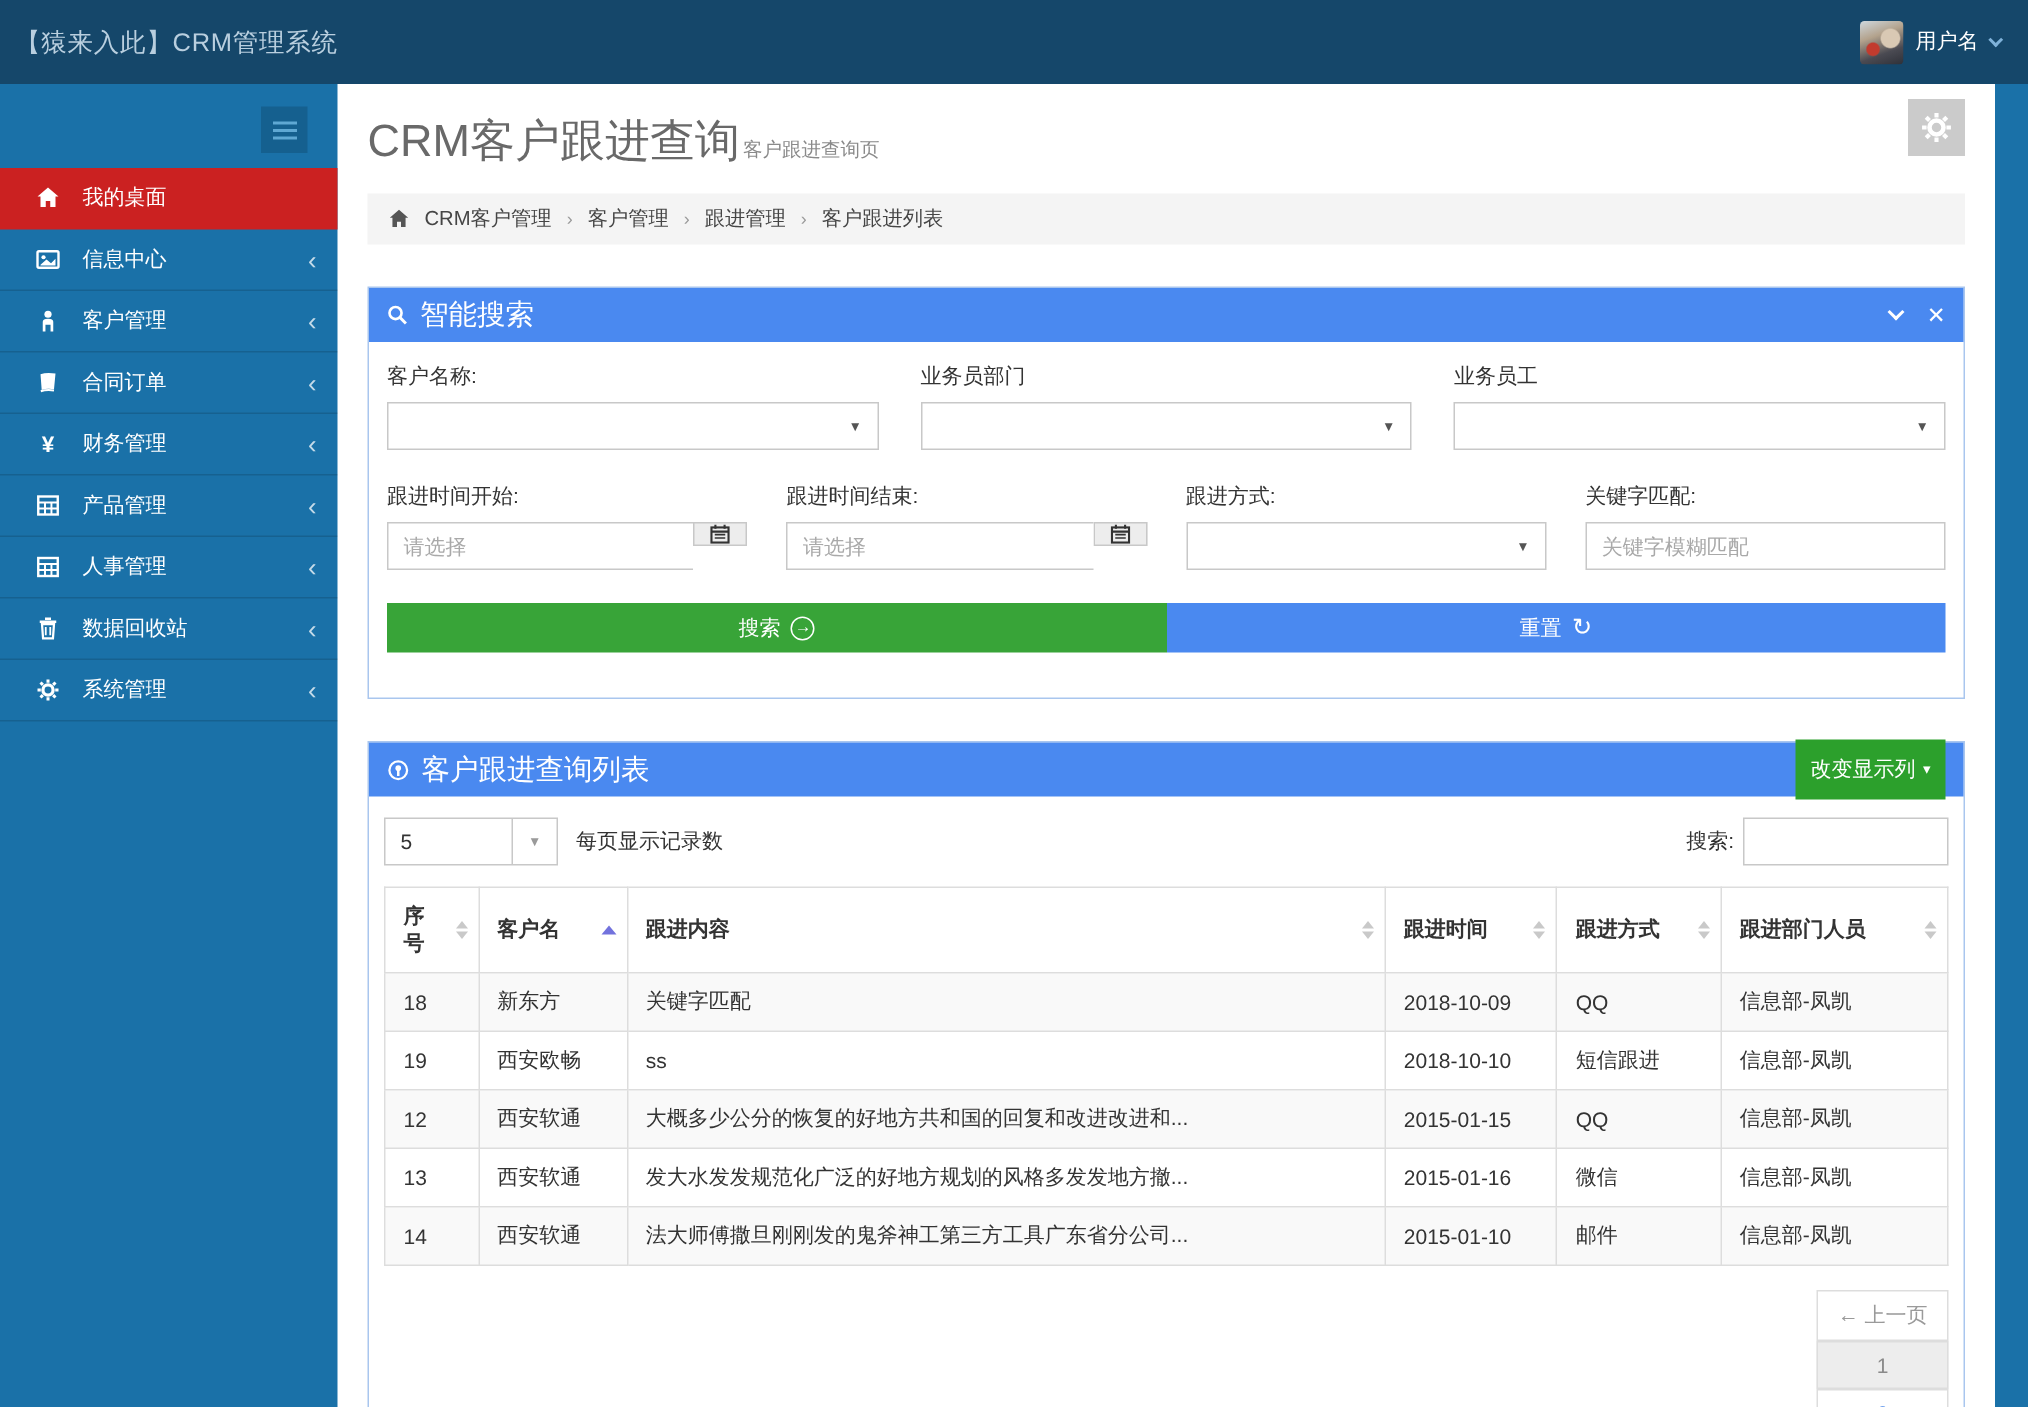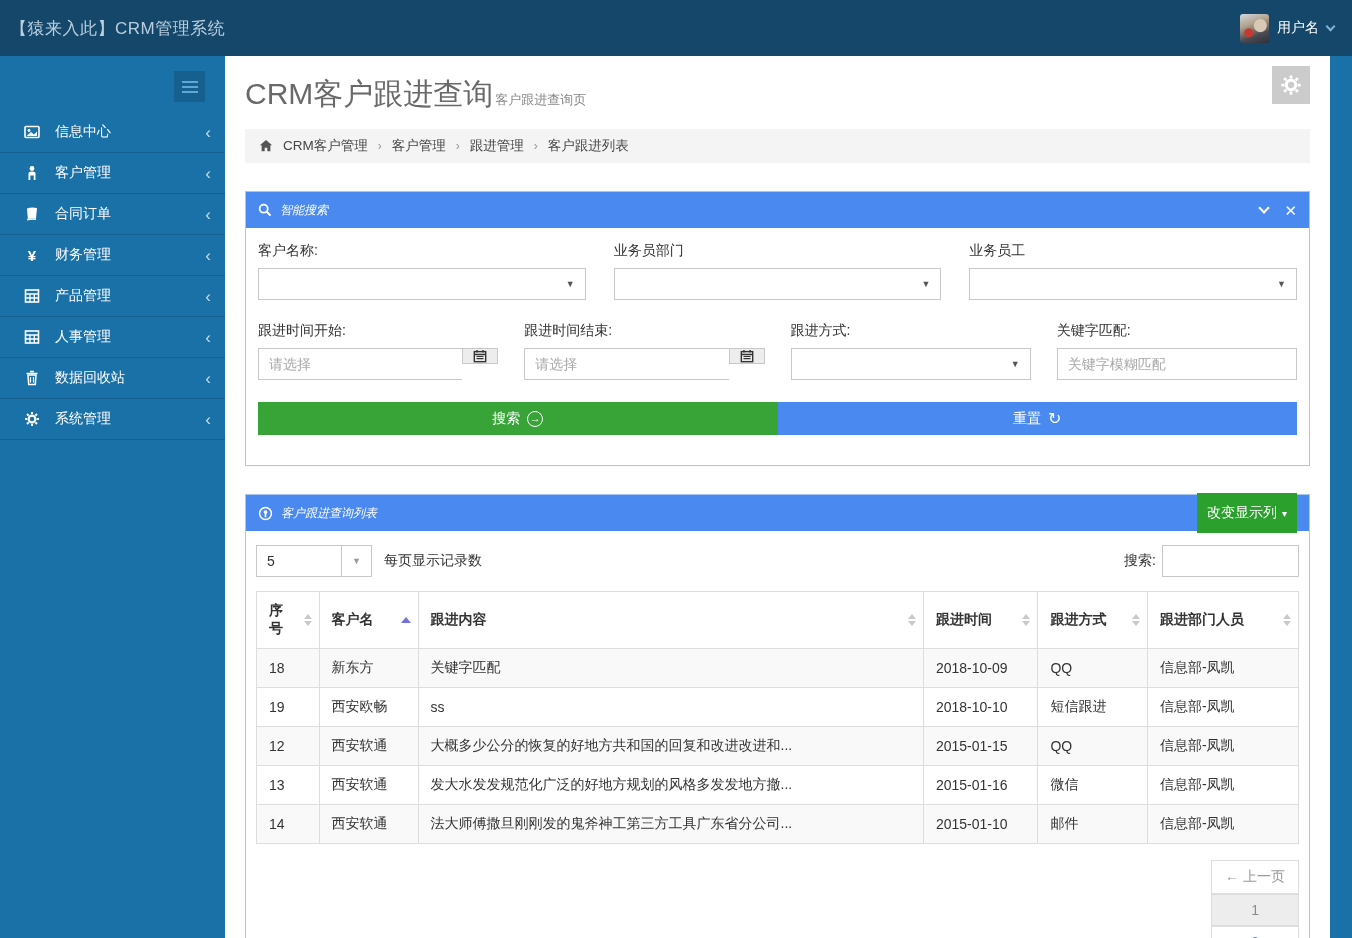--- a/index.html
+++ b/index.html
@@ -63,21 +63,21 @@
     padding:0 14px; gap:10px; font-size:13.5px; color:#454545;
   }
   .breadcrumb .bc-item { cursor:pointer; }
   .breadcrumb .bc-sep { color:#999; font-size:12px; }
   
   .panel { border:1px solid #a9c6ee; margin-top:28px; background:#fff; }
   .panel-heading {
     background:#4a89f0; color:#fff; height:36px;
     display:flex; align-items:center; padding:0 12px; gap:8px;
   }
-  .panel-title { font-size:12px;font-style:italic; }
+  .panel-title { font-size:19px; }
   .panel-tools { margin-left:auto; display:flex; align-items:center; gap:16px; }
   .tool-chev { width:8px; height:8px; border-right:2px solid #fff; border-bottom:2px solid #fff;
     transform:rotate(45deg); margin-top:-4px; cursor:pointer; }
   .tool-close { color:#fff; font-size:15px; cursor:pointer; line-height:1; }
   .panel-body { padding:14px 12px 30px 12px; }
   
   .form-grid-3 { display:grid; grid-template-columns:repeat(3,1fr); column-gap:28px; }
   .form-grid-4 { display:grid; grid-template-columns:repeat(4,1fr); column-gap:26px; margin-top:22px; }
   .btn-grid    { display:grid; grid-template-columns:repeat(2,1fr); margin-top:22px; }
   .fld-label { font-size:14px; color:#333; margin-bottom:8px; display:block; }
@@ -165,20 +165,28 @@
 
   <aside class="sidebar">
     <div class="sidebar-top">
       <button class="hamburger">
           <i></i>
           <i></i>
           <i></i>
         </button>
     </div>
     <nav>
+      <div class="nav-item active">
+        <span class="nicon">
+          <svg width="16" height="16" viewBox="0 0 16 16">
+              <path d="M8 1 L15 7 H13 V14 H9.5 V10 H6.5 V14 H3 V7 H1 Z" fill="#fff"></path>
+            </svg>
+        </span>
+        <span class="nlabel">我的桌面</span>
+      </div>
       <div class="nav-item">
         <span class="nicon">
           <svg width="16" height="16" viewBox="0 0 16 16">
               <rect x="1" y="2.5" width="14" height="11" rx="1" fill="none" stroke="#fff" stroke-width="1.6"></rect>
               <circle cx="5" cy="6.5" r="1.4" fill="#fff"></circle>
               <path d="M3 11.5 L7 8 L10 10.5 L13 7.5 V12 H3 Z" fill="#fff"></path>
             </svg>
         </span>
         <span class="nlabel">信息中心</span>
         <span class="nchev">‹</span>

